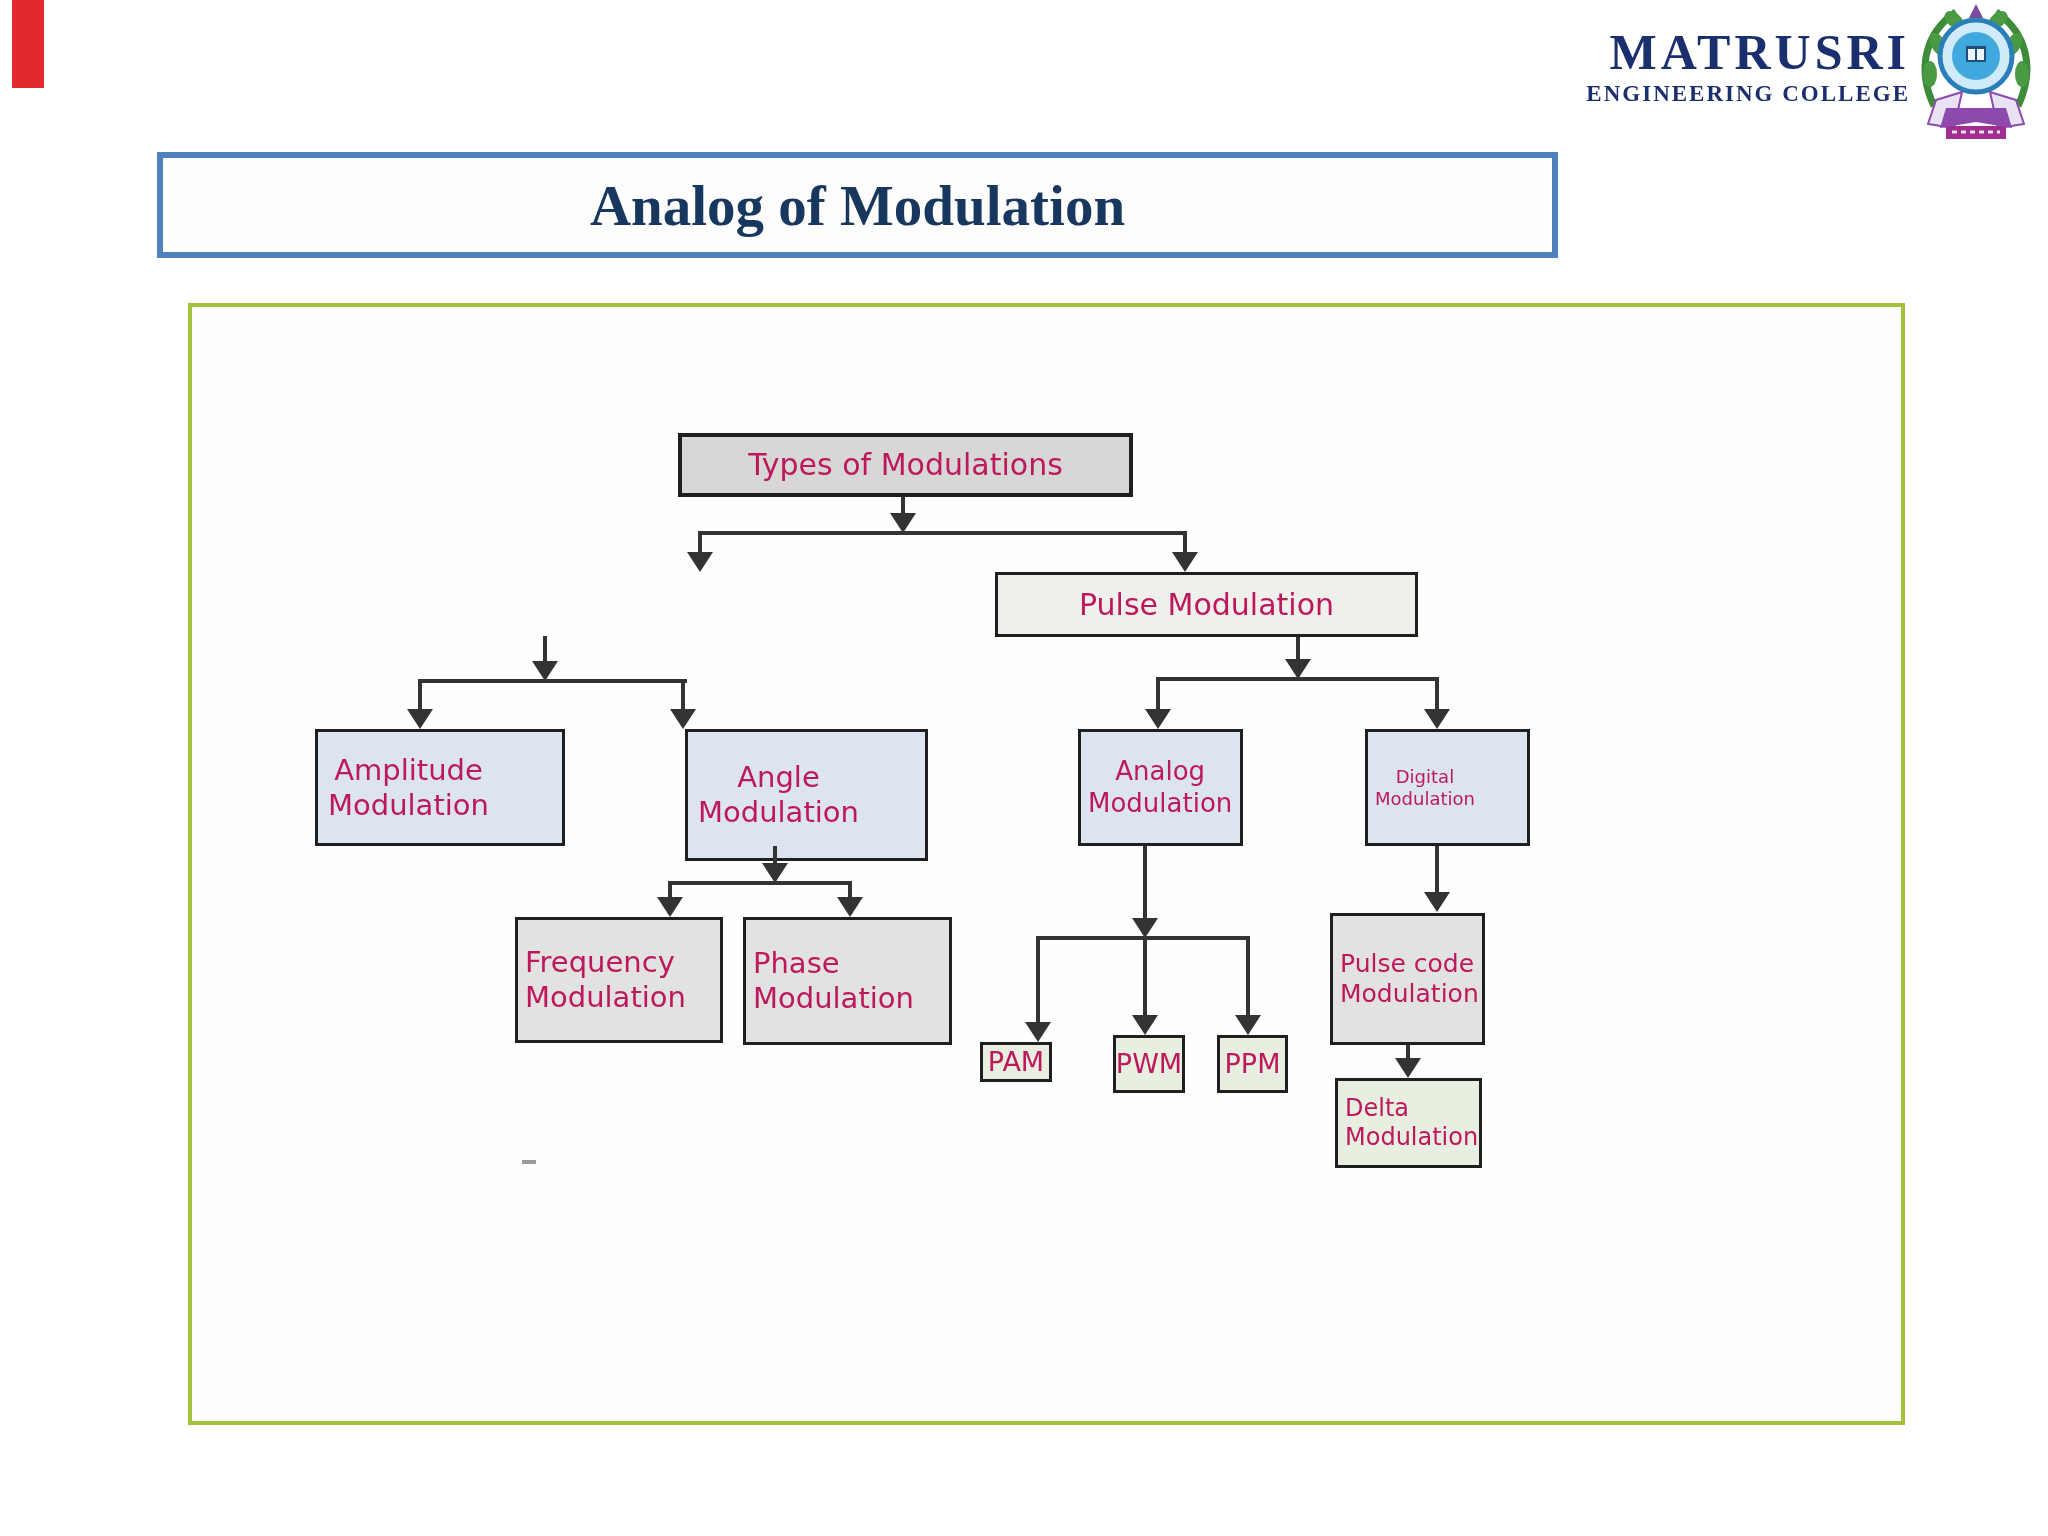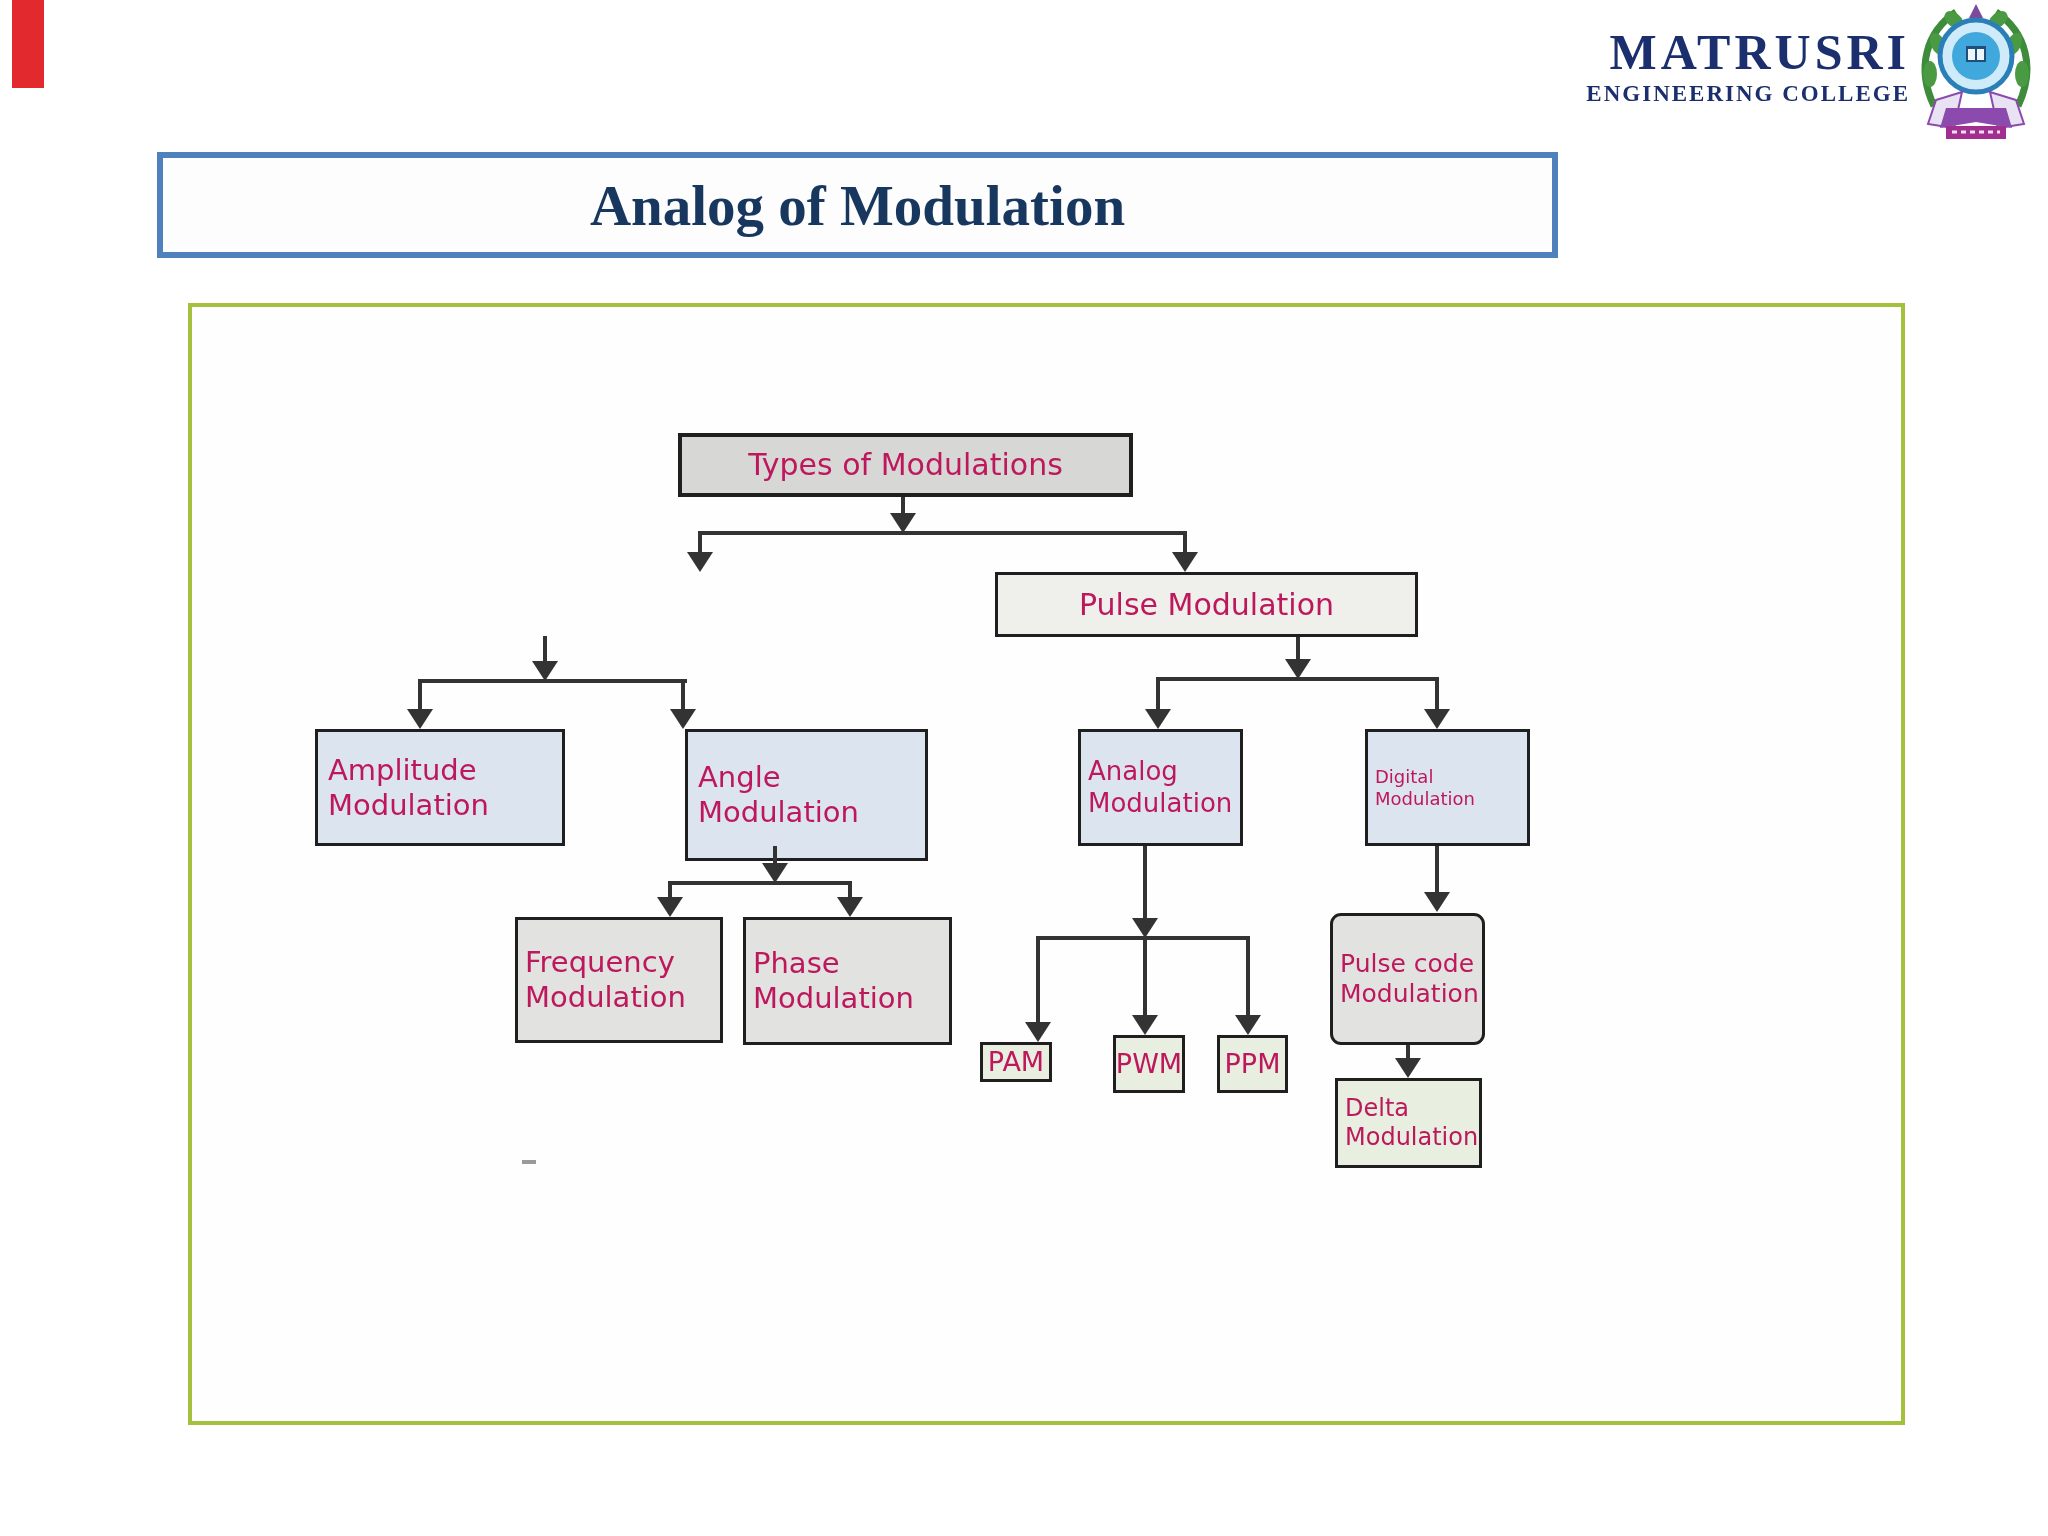--- a/index.html
+++ b/index.html
@@ -27,37 +27,37 @@
   .canvas{position:absolute;left:188px;top:303px;width:1717px;height:1122px;box-sizing:border-box;
           border:4px solid var(--diagram-border);background:#fefefe;}
 
   
   .node{position:absolute;box-sizing:border-box;border:3px solid #1f1f1f;color:#be185d;
         display:flex;align-items:center;white-space:pre-line;line-height:1.2;
         font-family:"DejaVu Sans",sans-serif;padding:4px 10px;}
   .one{white-space:nowrap;justify-content:center;text-align:center;padding:4px;}
   .f-dark{background:var(--node-fill-gray-dark);}
   .f-light{background:var(--node-fill-gray-light);}
-  .f-blue{background:var(--node-fill-blue);}
+  .f-blue{background:var(--node-fill-blue);text-align:center;}
   .f-mid{background:var(--node-fill-gray-mid);}
   .f-green{background:var(--node-fill-green);}
 
   .n-root {left:678px; top:433px; width:455px; height:64px; font-size:30px; border-width:4px;}
   .n-cw   {left:333px; top:572px; width:424px; height:64px; font-size:27px;}
   .n-pulse{left:995px; top:572px; width:423px; height:65px; font-size:30px;}
   .n-amp  {left:315px; top:729px; width:250px; height:117px; font-size:29px;}
   .n-ang  {left:685px; top:729px; width:243px; height:132px; font-size:29px;}
   .n-ana  {left:1078px;top:729px; width:165px; height:117px; font-size:26px; padding:4px 7px;}
   .n-dig  {left:1365px;top:729px; width:165px; height:117px; font-size:18px; padding:4px 7px;}
   .n-freq {left:515px; top:917px; width:208px; height:126px; font-size:29px; padding:4px 7px;}
   .n-phase{left:743px; top:917px; width:209px; height:128px; font-size:29px; padding:4px 7px;}
   .n-pam  {left:980px;top:1042px;width:72px;  height:40px;  font-size:27px;}
   .n-pwm  {left:1113px;top:1035px;width:72px;  height:58px;  font-size:27px;}
   .n-ppm  {left:1217px;top:1035px;width:71px;  height:58px;  font-size:27px;}
-  .n-pcm  {left:1330px;top:913px; width:155px; height:132px; font-size:25px; padding:4px 7px;border-radius:11px;}
+  .n-pcm  {left:1330px;top:913px; width:155px; height:132px; font-size:25px; padding:4px 7px;}
   .n-delta{left:1335px;top:1078px;width:147px; height:90px;  font-size:24px; padding:4px 7px;}
 
   
   .vl{position:absolute;width:4px;background:var(--connector);}
   .hl{position:absolute;height:4px;background:var(--connector);}
   .ar{position:absolute;width:0;height:0;border-left:13px solid transparent;
       border-right:13px solid transparent;border-top:20px solid var(--connector);}
   .dash{position:absolute;left:522px;top:1160px;width:14px;height:4px;background:#9a9a9a;}
 </style>
 </head>

